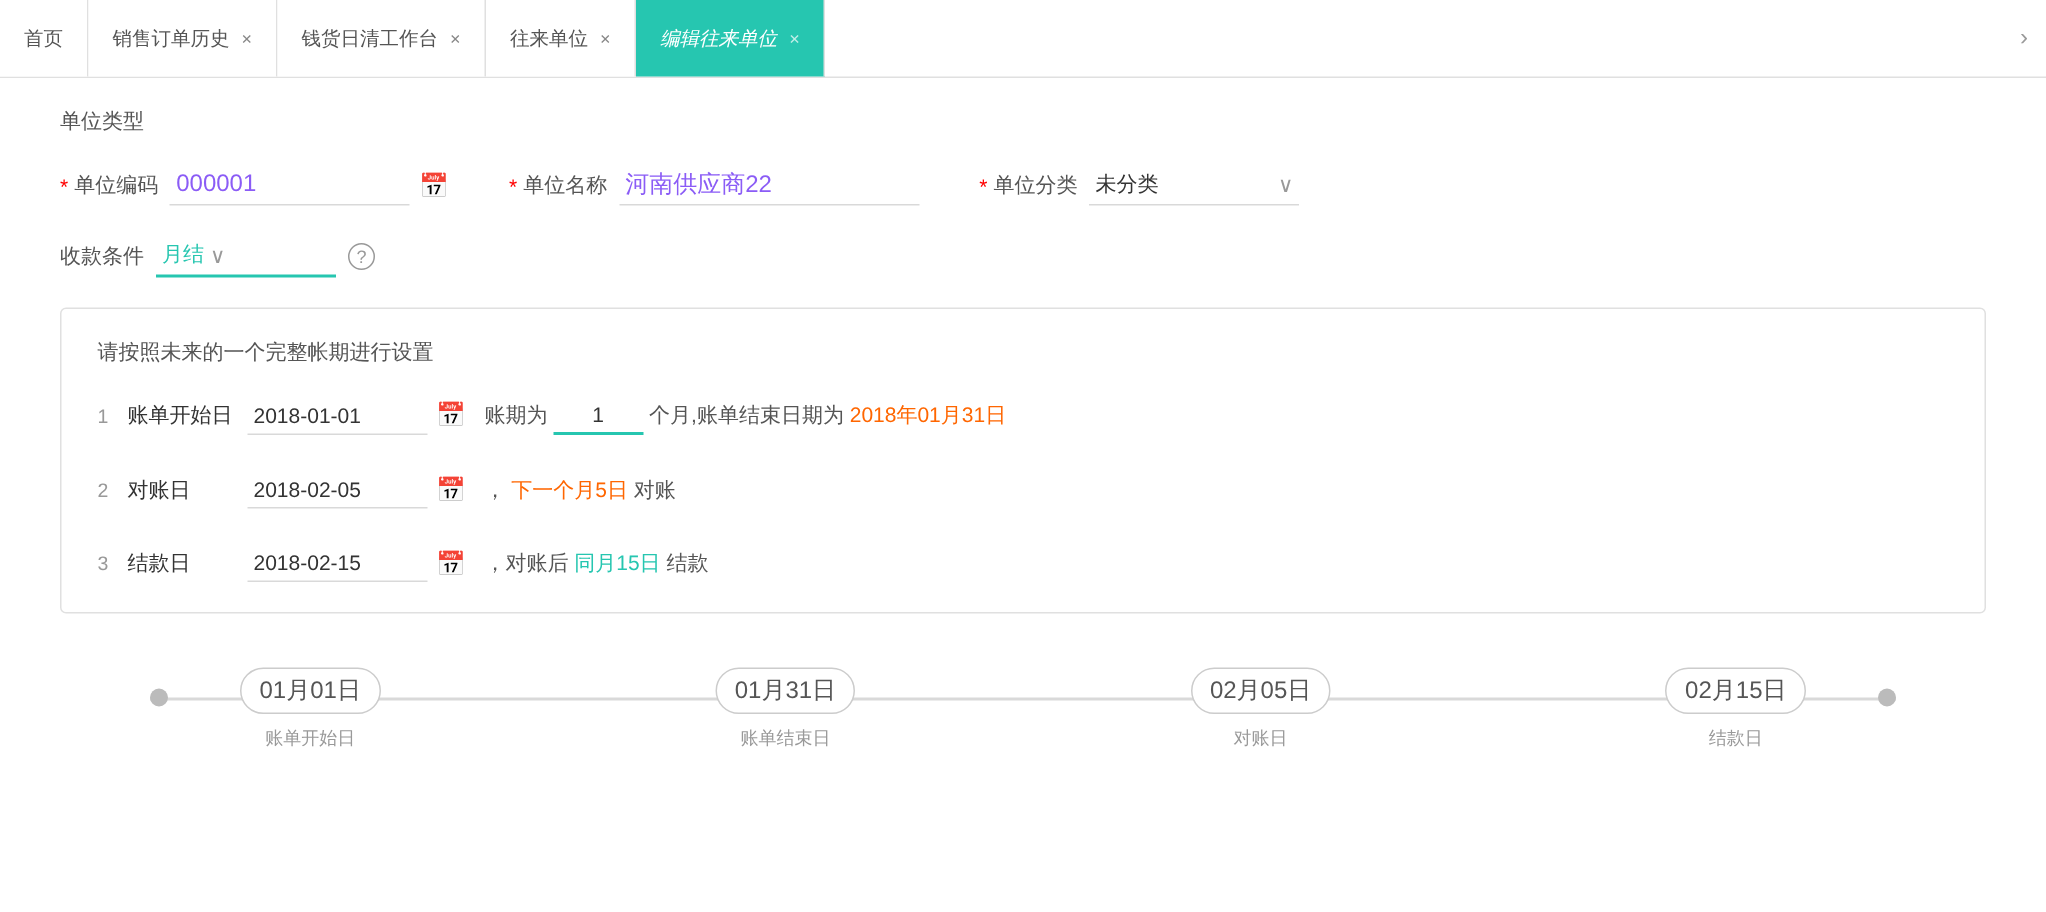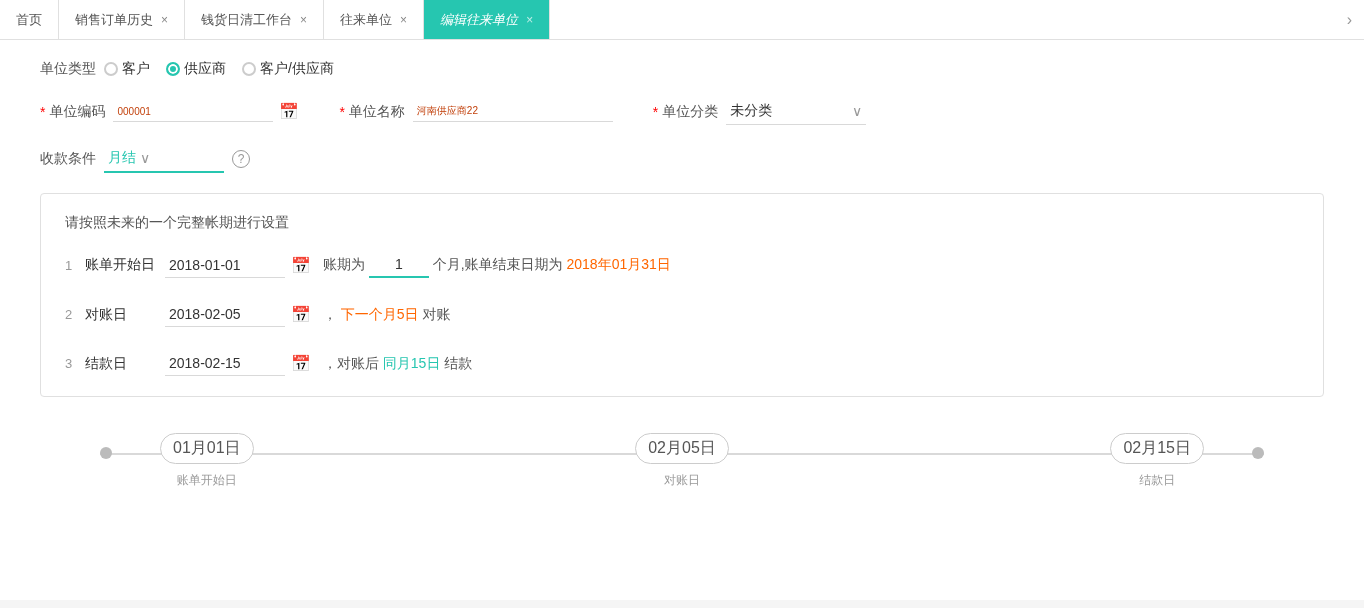--- a/index.html
+++ b/index.html
@@ -4,21 +4,21 @@
   <style>
     * { box-sizing: border-box; margin: 0; padding: 0; }
     body { font-family: 'Microsoft YaHei', '微软雅黑', sans-serif; font-size: 14px; color: #333; background: #f5f5f5; }
 
     
     .tab-bar {
       display: flex;
       align-items: stretch;
       background: #fff;
       border-bottom: 1px solid #e0e0e0;
-      height: 40px;
+      height: 52px;
       position: relative;
     }
     .tab {
       display: flex;
       align-items: center;
       padding: 0 16px;
       cursor: pointer;
       font-size: 13px;
       color: #555;
       border-right: 1px solid #e0e0e0;
@@ -101,24 +101,24 @@
     
     .field-group {
       display: flex;
       align-items: center;
       margin-right: 40px;
     }
     .input-field {
       border: none;
       border-bottom: 1px solid #d9d9d9;
       padding: 4px 4px;
-      font-size: 10px;
+      font-size: 16px;
       outline: none;
       width: 160px;
-      color: #c2410c;
+      color: #8b5cf6;
     }
     .input-icon {
       color: #26c6b0;
       margin-left: 6px;
       cursor: pointer;
       font-size: 16px;
     }
 
     
     .select-field {
@@ -314,34 +314,20 @@
     <span>编辑往来单位</span>
     <span class="close-btn">×</span>
   </div>
   <div class="tab-expand">›</div>
 </div>
 
 <div class="page-content">
 
   <div class="form-row">
     <span class="form-label">单位类型</span>
-    <div class="radio-group">
-      <div class="radio-item">
-        <span class="radio-circle"></span>
-        <span>客户</span>
-      </div>
-      <div class="radio-item">
-        <span class="radio-circle checked"></span>
-        <span>供应商</span>
-      </div>
-      <div class="radio-item">
-        <span class="radio-circle"></span>
-        <span>客户/供应商</span>
-      </div>
-    </div>
   </div>
 
   <div class="form-row">
     <div class="field-group">
       <span class="required-star">*</span>
       <span class="form-label">单位编码</span>
       <input class="input-field" type="text" value="000001" style="">
       <span class="input-icon">📅</span>
     </div>
     <div class="field-group">
@@ -416,20 +402,24 @@
       <div class="timeline-line"></div>
       <div class="timeline-dot-left"></div>
       <div class="timeline-dot-right"></div>
 
       <div class="timeline-points">
         <div class="timeline-point">
           <div class="timeline-badge">01月01日</div>
           <div class="timeline-label">账单开始日</div>
         </div>
         <div class="timeline-point">
+          <div class="timeline-badge">01月31日</div>
+          <div class="timeline-label">账单结束日</div>
+        </div>
+        <div class="timeline-point">
           <div class="timeline-badge">02月05日</div>
           <div class="timeline-label">对账日</div>
         </div>
         <div class="timeline-point">
           <div class="timeline-badge">02月15日</div>
           <div class="timeline-label">结款日</div>
         </div>
       </div>
     </div>
   </div>

